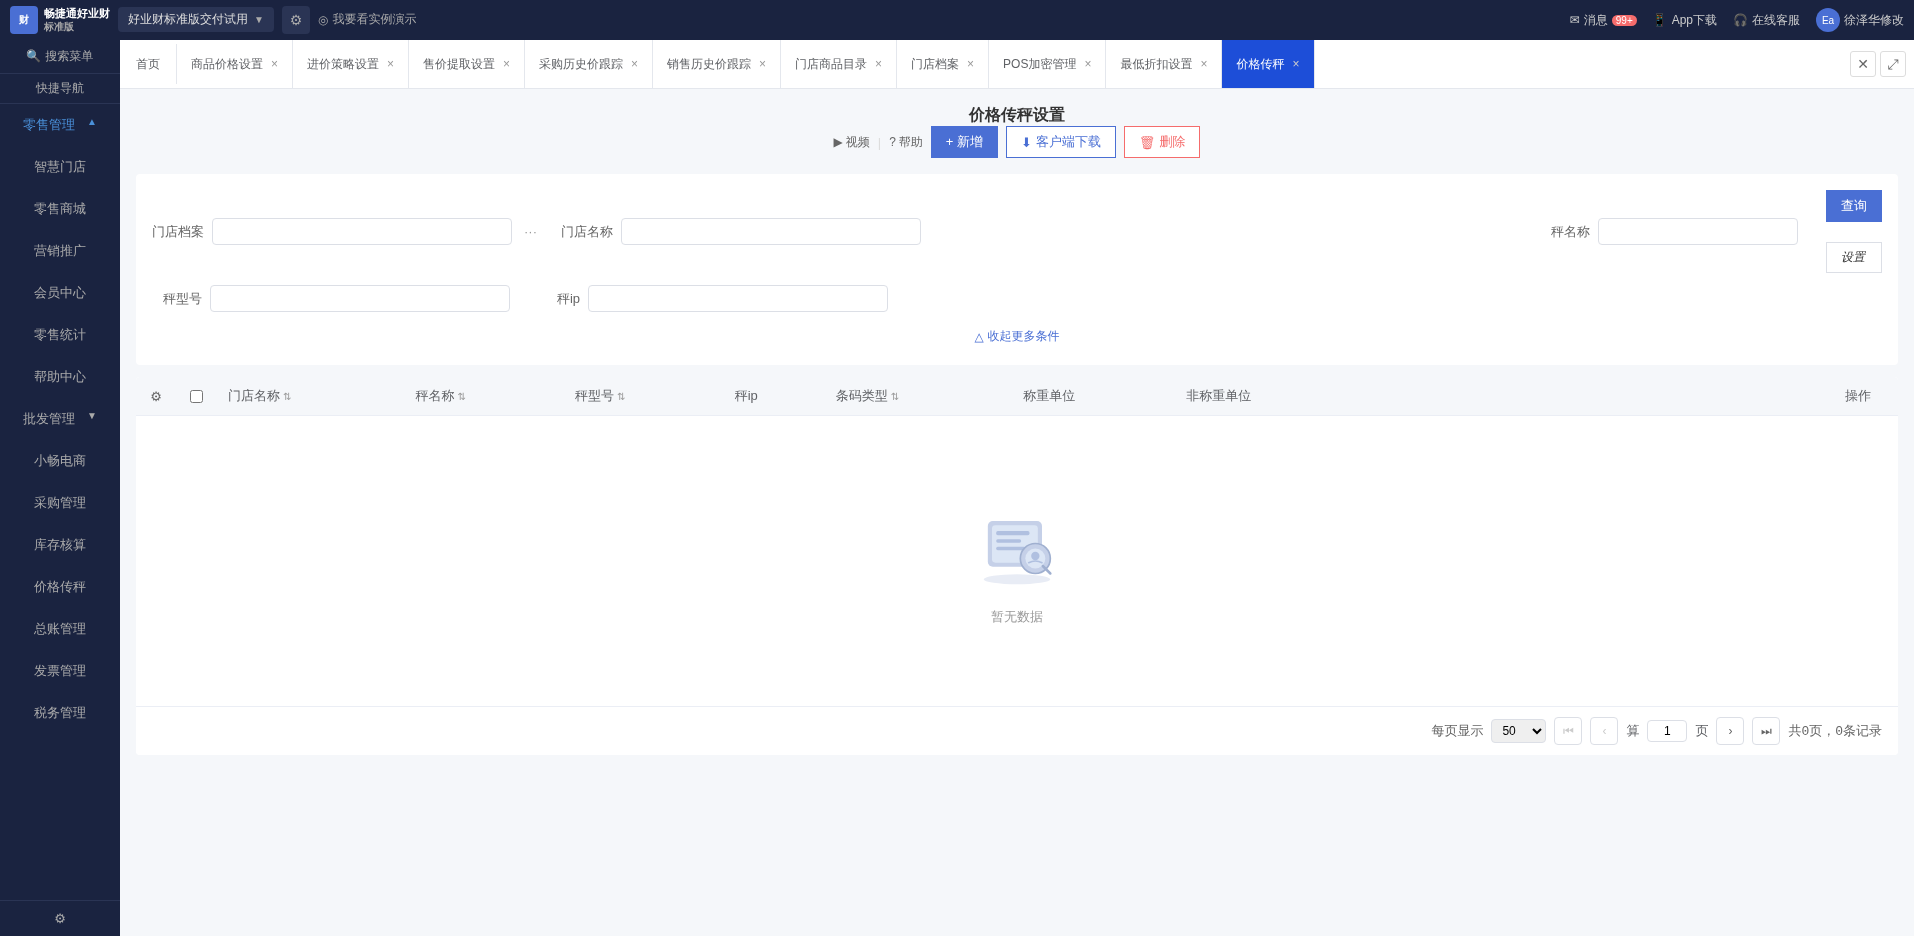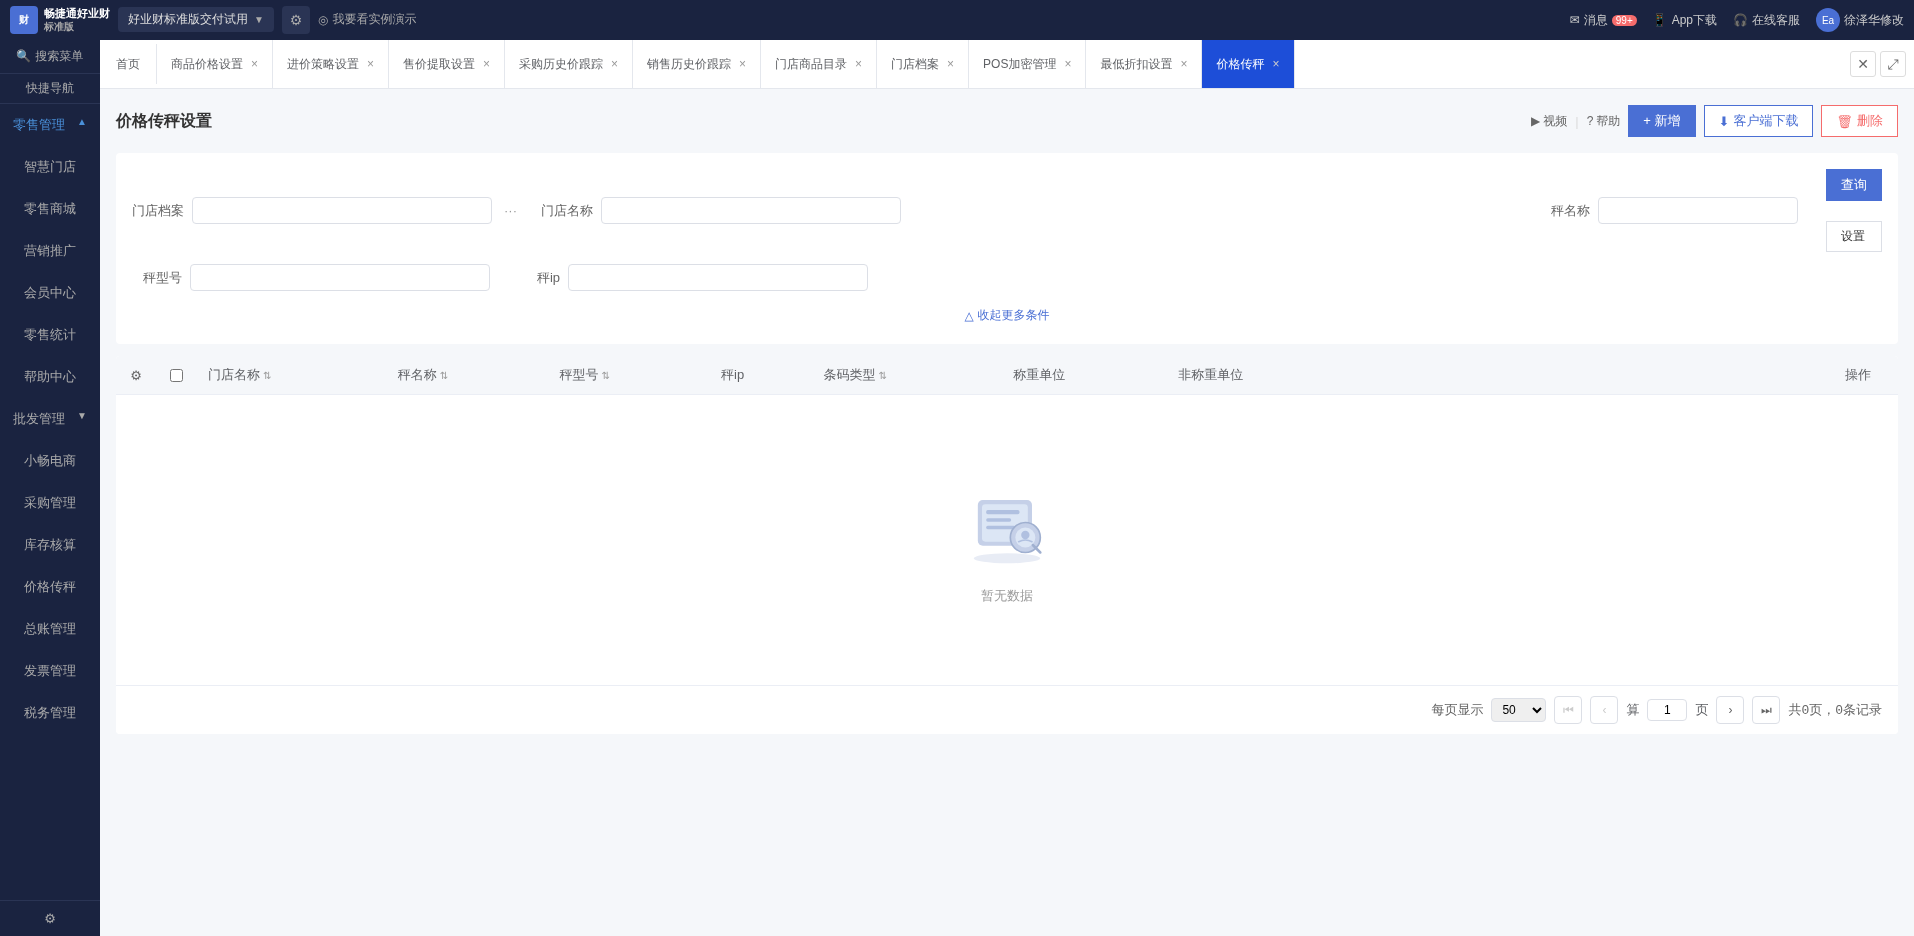--- a/index.html
+++ b/index.html
@@ -17,21 +17,21 @@
     .top-bar-right { display: flex; align-items: center; gap: 16px; color: #ccc; font-size: 12px; }
     .top-bar-item { display: flex; align-items: center; gap: 4px; cursor: pointer; }
     .badge { background: #f56c6c; color: white; border-radius: 8px; padding: 0 4px; font-size: 10px; }
     .user-info { display: flex; align-items: center; gap: 4px; color: #ccc; }
     .user-avatar { width: 24px; height: 24px; background: #4a6fd4; border-radius: 50%; display: flex; align-items: center; justify-content: center; color: white; font-size: 10px; }
 
     
     .main-layout { display: flex; flex: 1; overflow: hidden; }
 
     
-    .sidebar { width: 100px; background: #1a2340; display: flex; flex-direction: column; flex-shrink: 0; overflow-y: auto; }
+    .sidebar { width: 120px; background: #1a2340; display: flex; flex-direction: column; flex-shrink: 0; overflow-y: auto; }
     .sidebar-search { padding: 8px; text-align: center; color: #aaa; font-size: 12px; cursor: pointer; border-bottom: 1px solid #2a3454; }
     .sidebar-nav { padding: 6px 0; text-align: center; color: #aaa; font-size: 12px; cursor: pointer; border-bottom: 1px solid #2a3454; }
     .sidebar-item { padding: 12px 0; text-align: center; color: #aaa; font-size: 13px; cursor: pointer; transition: color 0.2s; }
     .sidebar-item.active { color: #4a90d9; }
     .sidebar-item-with-arrow { display: flex; align-items: flex-start; justify-content: center; gap: 12px; }
     .sidebar-bottom { margin-top: auto; border-top: 1px solid #2a3454; padding: 10px 0; text-align: center; color: #aaa; cursor: pointer; }
 
     
     .content-area { flex: 1; display: flex; flex-direction: column; overflow: hidden; background: #f5f7fa; }
 
@@ -41,28 +41,28 @@
     .tab-item.home { padding: 8px 16px; }
     .tab-item.active { background: #ecf5ff; color: #409eff; border-bottom: 2px solid #409eff; }
     .tab-item .close-tab { color: #999; font-size: 12px; cursor: pointer; margin-left: 4px; }
     .tab-bar-actions { margin-left: auto; display: flex; align-items: center; padding: 0 8px; gap: 4px; flex-shrink: 0; }
     .tab-action-btn { width: 26px; height: 26px; display: flex; align-items: center; justify-content: center; cursor: pointer; color: #666; font-size: 14px; border: 1px solid #ddd; border-radius: 3px; }
 
     
     .page-content { flex: 1; overflow-y: auto; padding: 16px; }
 
     
-    .page-header { display: flex; align-items: center; justify-content: space-between; margin-bottom: 16px; }
+    .page-header { display: flex; align-items: center; justify-content: space-between; margin-bottom: 16px; flex-direction: column; }
     .page-title { font-size: 16px; font-weight: bold; color: #333; }
     .page-actions { display: flex; align-items: center; gap: 8px; }
     .action-link { display: flex; align-items: center; gap: 3px; color: #666; font-size: 12px; cursor: pointer; }
     .separator { color: #ddd; }
     .btn { padding: 6px 14px; border-radius: 0; font-size: 13px; cursor: pointer; border: 1px solid transparent; display: flex; align-items: center; gap: 4px; }
     .btn-primary { background: #4a6fd4; color: white; border-color: #4a6fd4; }
-    .btn-default { background: white; color: #333; border-color: #dcdfe6; }
+    .btn-default { background: white; color: #333; border-color: #dcdfe6; font-style: italic; }
     .btn-danger { background: white; color: #f56c6c; border-color: #f56c6c; }
     .btn-blue-outline { background: white; color: #4a6fd4; border-color: #4a6fd4; }
 
     
     .filter-area { background: white; border-radius: 4px; padding: 16px; margin-bottom: 12px; }
     .filter-row { display: flex; align-items: center; gap: 20px; margin-bottom: 12px; flex-wrap: wrap; }
     .filter-row:last-child { margin-bottom: 0; }
     .filter-field { display: flex; align-items: center; gap: 8px; }
     .filter-label { color: #666; font-size: 13px; white-space: nowrap; min-width: 50px; text-align: right; }
     .filter-input { border: 1px solid #dcdfe6; border-radius: 4px; padding: 5px 8px; font-size: 13px; color: #333; min-width: 200px; outline: none; }

